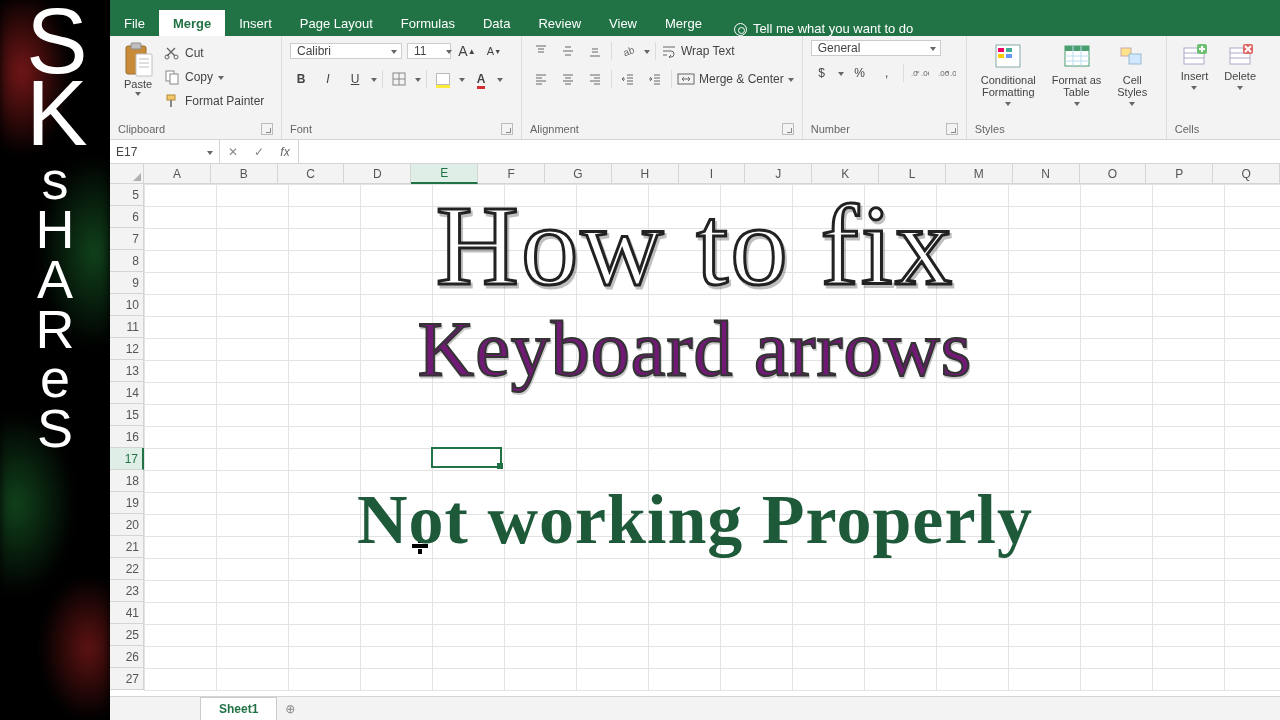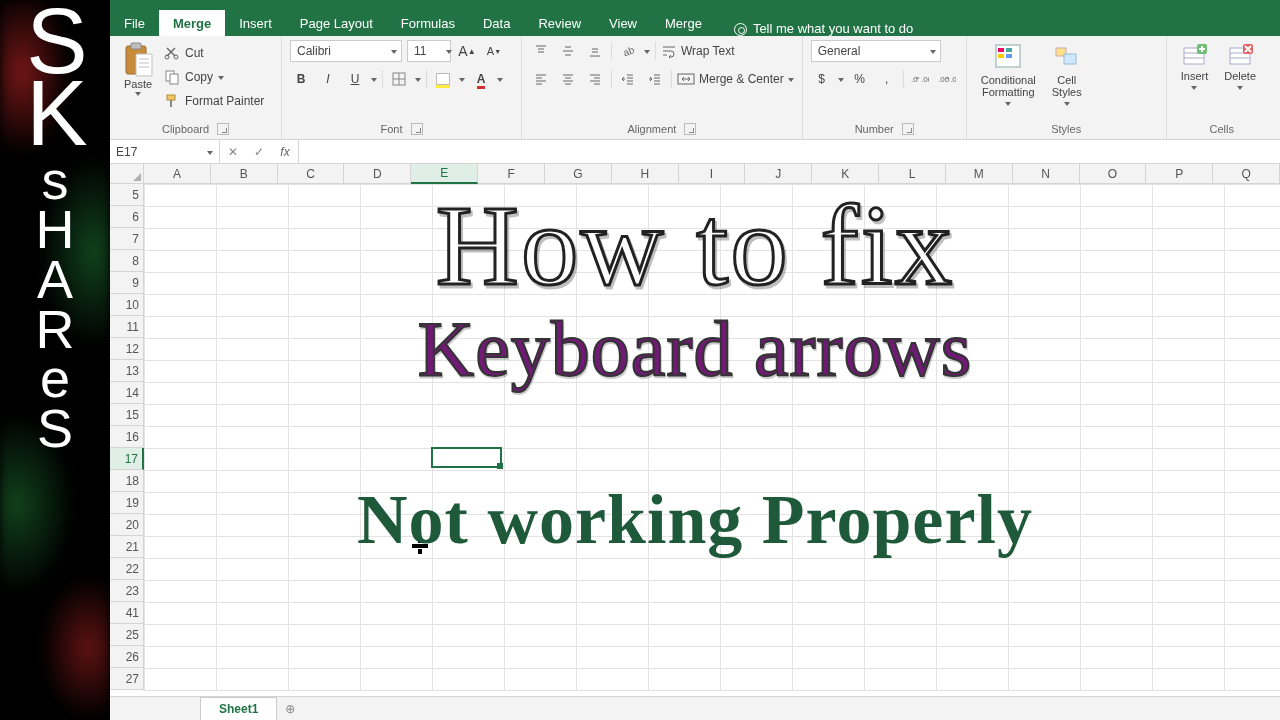--- a/index.html
+++ b/index.html
@@ -32,35 +32,35 @@
 .tabs .tab.file { background: #217346; }
 .tabs .tab.active { background: #fff; color: #217346; font-weight: 600; }
 .tabs .tell { display: flex; align-items: flex-end; gap: 6px; padding-left: 18px; }
 .tabs .bulb { width: 13px; height: 13px; border: 1px solid #fff; border-radius: 50%; position: relative; }
 .tabs .bulb::after { content: ""; position: absolute; left: 3px; top: 3px; width: 5px; height: 5px; border: 1px solid #fff; border-radius: 50%; }
 
 
 .ribbon { height: 104px; background: #f3f3f3; border-bottom: 1px solid #d4d4d4; display: flex; }
 .group { border-right: 1px solid #dedede; display: flex; flex-direction: column; padding: 4px 8px 2px 8px; position: relative; }
 .group .body { flex: 1; display: flex; align-items: flex-start; gap: 6px; }
-.group .label { height: 16px; font-size: 11px; color: #666; display: flex; align-items: center; justify-content: center; gap: 8px; }
+.group .label { height: 16px; font-size: 11px; color: #666; display: flex; align-items: center; justify-content: space-between; gap: 8px; }
 .group .dlaunch { width: 12px; height: 12px; border: 1px solid #bbb; position: relative; }
 .group .dlaunch::after { content: ""; position: absolute; right: 1px; bottom: 1px; width: 4px; height: 4px; border-right: 1px solid #888; border-bottom: 1px solid #888; }
 
 .btn { display: flex; flex-direction: column; align-items: center; justify-content: space-between; padding: 2px 4px; cursor: pointer; color: #444; font-size: 11px; }
 .caret { width: 0; height: 0; border-left: 3px solid transparent; border-right: 3px solid transparent; border-top: 4px solid #666; margin-top: 2px; }
 
 .paste-icon { width: 32px; height: 36px; }
 .paste-icon svg { width: 32px; height: 36px; }
 
 .mini-row { display: flex; align-items: center; gap: 5px; height: 22px; font-size: 12px; color: #444; }
 .mini-btn { width: 22px; height: 20px; display: flex; align-items: center; justify-content: center; cursor: pointer; color: #444; }
 .sep { width: 1px; height: 18px; background: #dcdcdc; }
 
-.combo { height: 22px; border: 1px solid #ccc; background: #fff; display: flex; align-items: center; padding: 0 4px 0 6px; font-size: 12px; color: #444; gap: 20px; }
+.combo { height: 16px; border: 1px solid #ccc; background: #fff; display: flex; align-items: center; padding: 0 4px 0 6px; font-size: 12px; color: #444; gap: 20px; }
 
 .fill-swatch { width: 14px; height: 12px; background: #fff; border: 1px solid #bbb; position: relative; }
 .fill-swatch::after { content:""; position:absolute; left:-1px; right:-1px; bottom:-4px; height:3px; background:#ffeb3b; }
 .font-color { position: relative; font-weight: 700; }
 .font-color::after { content:""; position:absolute; left:0; right:0; bottom:-3px; height:3px; background:#d32f2f; }
 
 
 .bigbtn { display: flex; flex-direction: column; align-items: center; gap: 2px; padding: 2px 6px; cursor: pointer; font-size: 11px; color: #444; text-align: center; line-height: 1.1; }
 
 
@@ -354,20 +354,33 @@
         <div class="bigbtn">
           <svg width="30" height="30">
               <rect x="3" y="3" width="24" height="22" fill="#fff" stroke="#8aa"></rect>
               <rect x="5" y="6" width="6" height="4" fill="#e06"></rect>
               <rect x="13" y="6" width="6" height="4" fill="#4a9"></rect>
               <rect x="5" y="12" width="6" height="4" fill="#fc0"></rect>
               <rect x="13" y="12" width="6" height="4" fill="#69f"></rect>
             </svg>
           <span style="white-space:pre">Conditional
 Formatting</span>
+          <span class="caret"></span>
+        </div>
+        <div class="bigbtn">
+          <svg width="30" height="30">
+              <rect x="3" y="4" width="24" height="20" fill="#fff" stroke="#4a9e6f"></rect>
+              <rect x="3" y="4" width="24" height="5" fill="#4a9e6f"></rect>
+              <line x1="3" y1="14" x2="27" y2="14" stroke="#bde"></line>
+              <line x1="3" y1="19" x2="27" y2="19" stroke="#bde"></line>
+              <line x1="11" y1="4" x2="11" y2="24" stroke="#bde"></line>
+              <line x1="19" y1="4" x2="19" y2="24" stroke="#bde"></line>
+            </svg>
+          <span style="white-space:pre">Format as
+Table</span>
           <span class="caret"></span>
         </div>
         <div class="bigbtn">
           <svg width="30" height="30">
               <rect x="4" y="6" width="10" height="8" fill="#ffe28a" stroke="#caa"></rect>
               <rect x="12" y="12" width="12" height="10" fill="#cfe8ff" stroke="#9bc"></rect>
             </svg>
           <span style="white-space:pre">Cell
 Styles</span>
           <span class="caret"></span>

